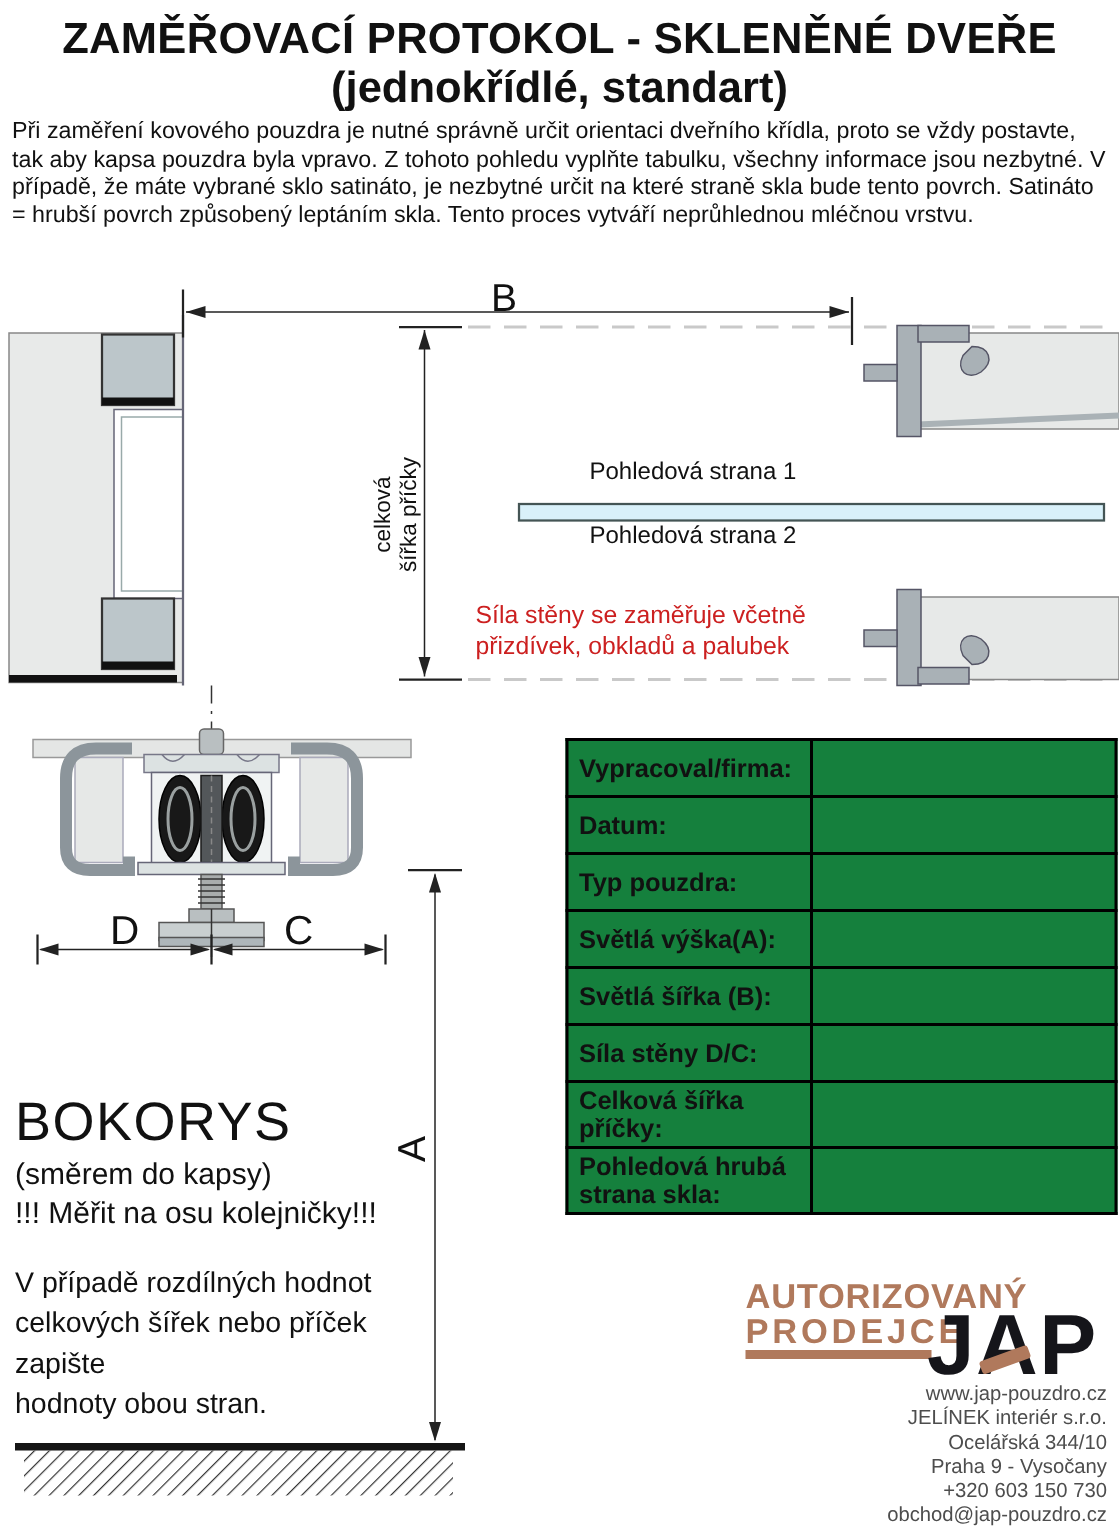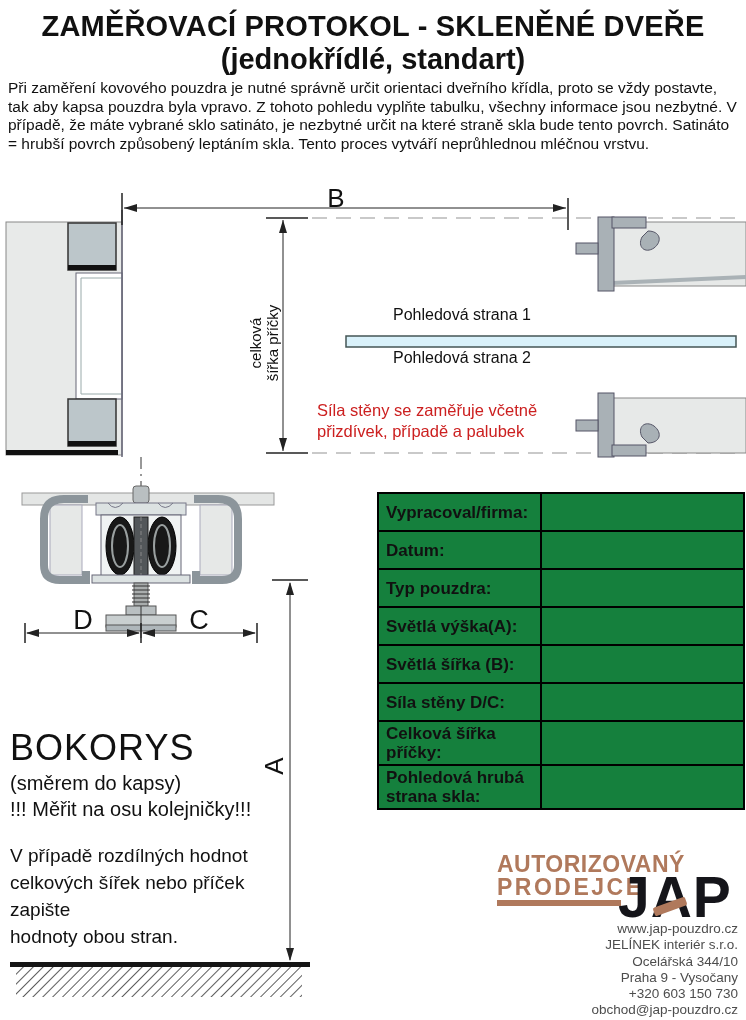--- a/index.html
+++ b/index.html
@@ -123,21 +123,21 @@
 
   <div class="abs" id="b-label">B</div>
   <div class="abs" id="partition-label">
     <div>celková</div>
     <div>šířka příčky</div>
   </div>
   <div class="abs" id="strana1">Pohledová strana 1</div>
   <div class="abs" id="strana2">Pohledová strana 2</div>
   <div class="abs" id="wall-note">
     <div>Síla stěny se zaměřuje včetně</div>
-    <div>přizdívek, případě a palubek</div>
+    <div>přizdívek, obkladů a palubek</div>
   </div>
 
   <svg class="abs" style="left:0;top:455px" width="320" height="565" viewBox="0 0 320 565">
     <defs>
       <pattern id="hatch" width="7" height="7" patternUnits="userSpaceOnUse" patternTransform="rotate(45)">
         <line x1="0" y1="0" x2="0" y2="7" stroke="#333" stroke-width="1.6"></line>
       </pattern>
     </defs>
 
     <line x1="141" y1="2" x2="141" y2="62" stroke="#333" stroke-width="1" stroke-dasharray="12 5 2 5"></line>

